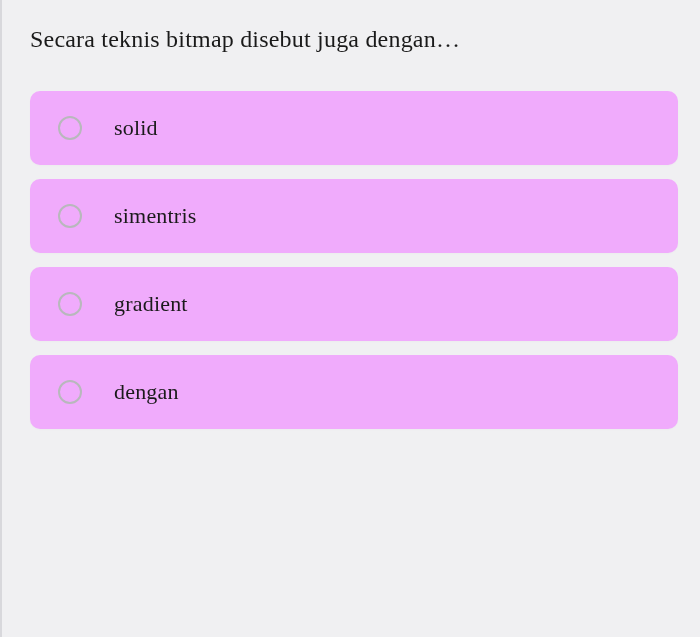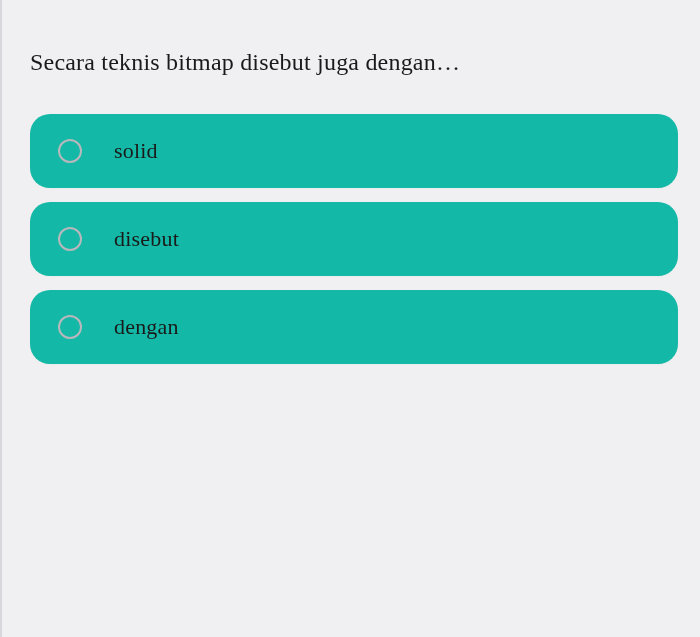--- a/index.html
+++ b/index.html
@@ -11,37 +11,36 @@
       width: 700px;
       height: 637px;
       background: #f0f0f2;
       font-family: Georgia, 'Times New Roman', serif;
       padding: 0;
       position: relative;
       border-left: 2px solid #d8d8dc;
     }
     .content {
       padding: 24px 22px 24px 28px;
-      margin-top: 23px;
     }
     .question {
       font-size: 24px;
       color: #1a1a1a;
       margin-bottom: 36px;
       line-height: 1.3;
       letter-spacing: 0.2px;
     }
     .options {
       display: flex;
       flex-direction: column;
       gap: 14px;
     }
     .option {
-      background: #14b8a6;
-      border-radius: 20px;
+      background: #f0abfc;
+      border-radius: 10px;
       padding: 24px 28px;
       display: flex;
       align-items: center;
       gap: 32px;
       cursor: pointer;
       box-shadow: 0 1px 2px rgba(0,0,0,0.02);
     }
     .radio {
       width: 24px;
       height: 24px;
@@ -60,20 +59,24 @@
 
 <div class="content">
   <div class="question">Secara teknis bitmap disebut juga dengan…</div>
   <div class="options">
     <div class="option">
       <div class="radio"></div>
       <span class="option-label">solid</span>
     </div>
     <div class="option">
       <div class="radio"></div>
-      <span class="option-label">disebut</span>
+      <span class="option-label">simentris</span>
+    </div>
+    <div class="option">
+      <div class="radio"></div>
+      <span class="option-label">gradient</span>
     </div>
     <div class="option">
       <div class="radio"></div>
       <span class="option-label">dengan</span>
     </div>
   </div>
 </div>
 
 </body></html>

